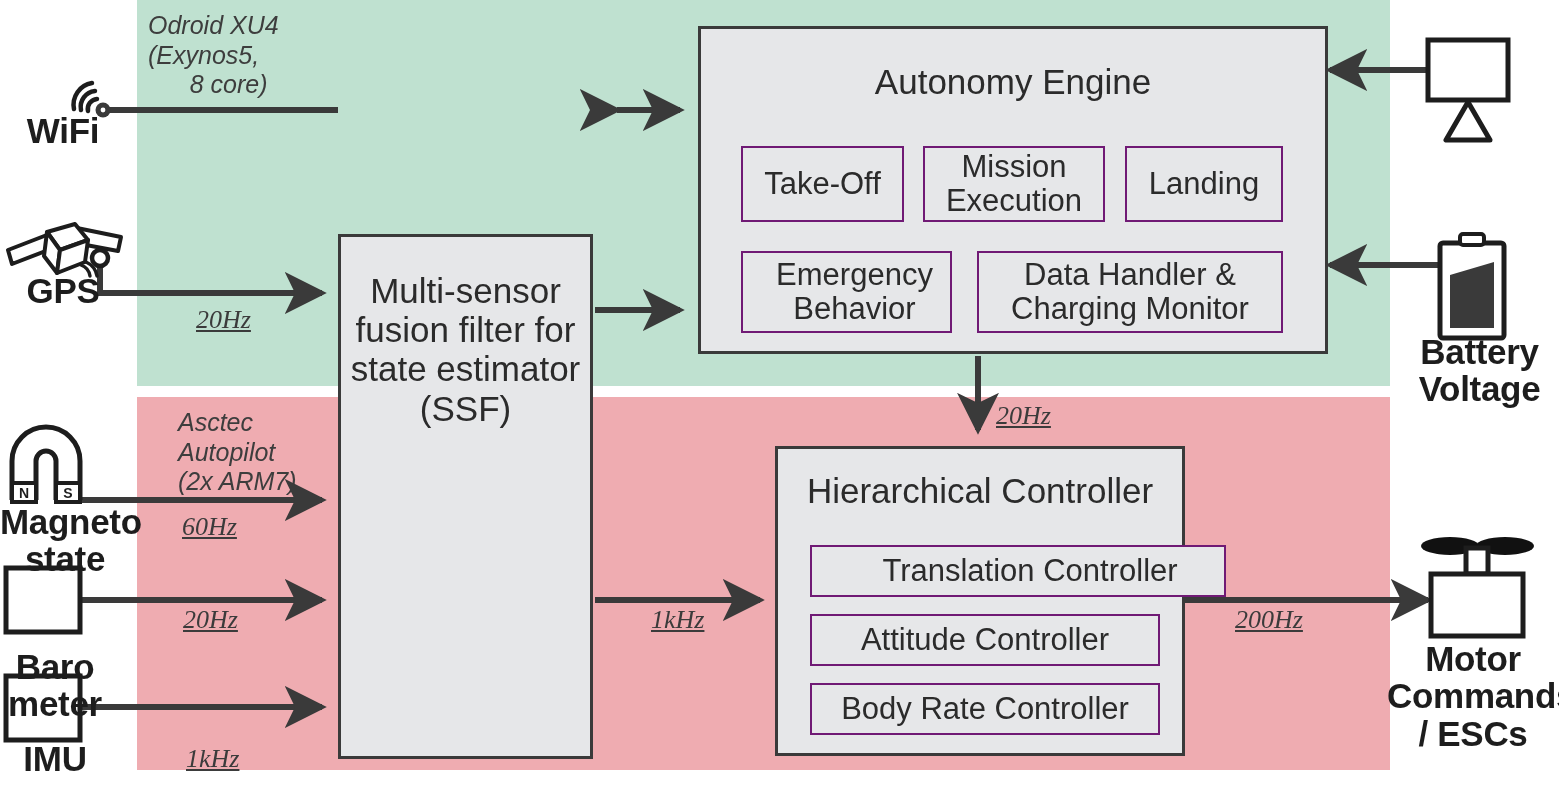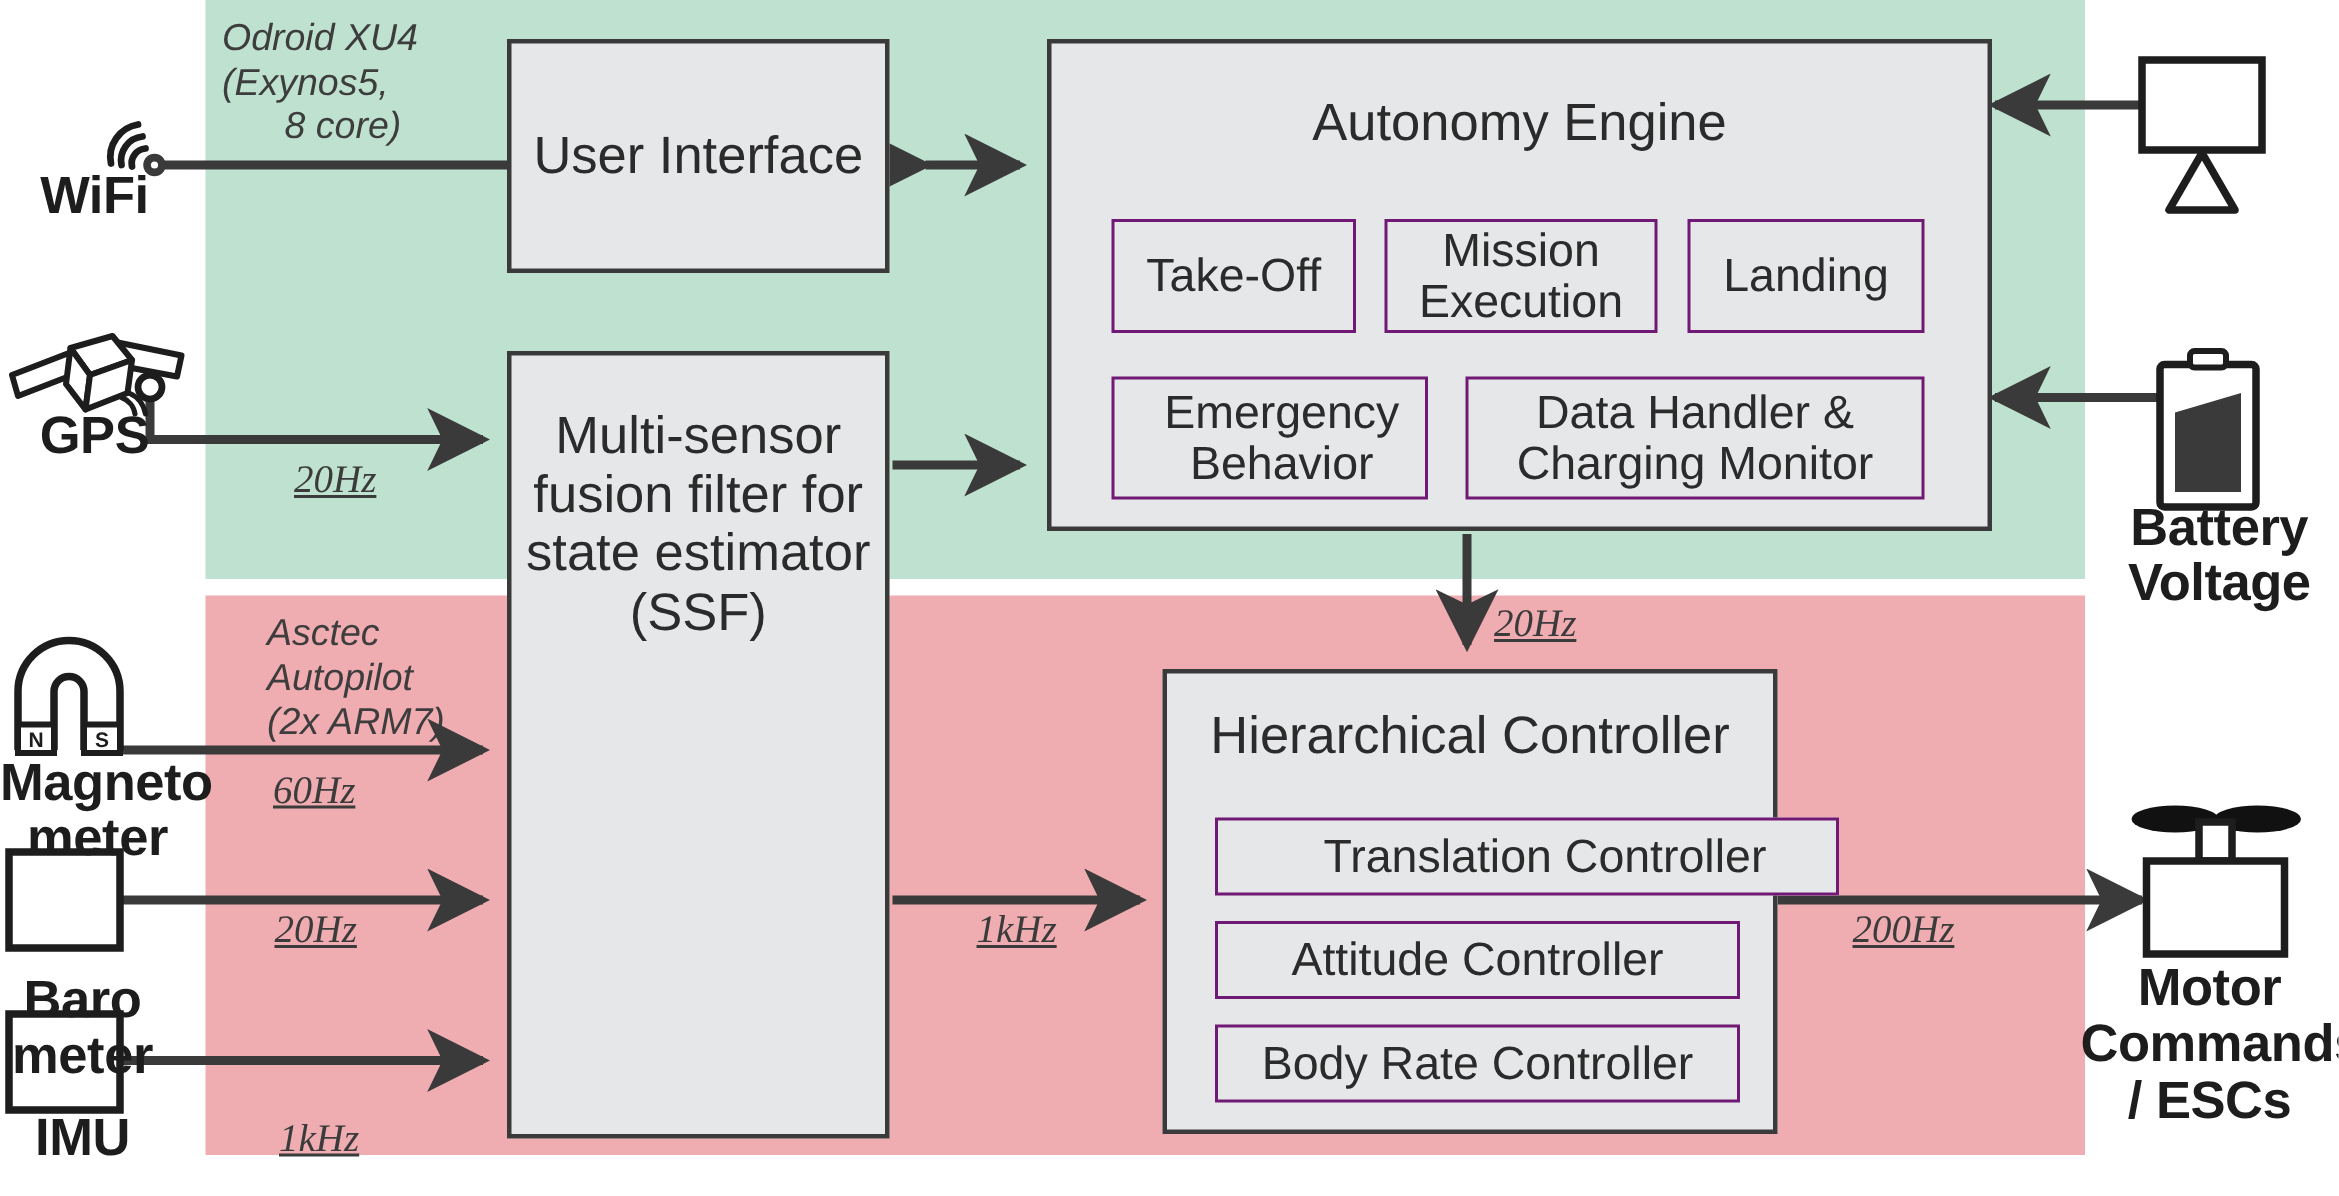--- a/index.html
+++ b/index.html
@@ -130,21 +130,20 @@
     </g>
 
     <g>
       <ellipse cx="1450" cy="546" rx="29" ry="9" fill="#111111"></ellipse>
       <ellipse cx="1505" cy="546" rx="29" ry="9" fill="#111111"></ellipse>
       <rect x="1466" y="548" width="22" height="26" fill="#ffffff" stroke="#1d1d1d" stroke-width="5"></rect>
       <rect x="1431" y="574" width="92" height="62" fill="#ffffff" stroke="#1d1d1d" stroke-width="5"></rect>
     </g>
   </svg>
 
-  <div class="box t40" style="left:338px;top:26px;width:255px;height:156px;">User Interface</div>
 
   <div class="box" style="left:698px;top:26px;width:630px;height:328px;display:block;">
     <div class="t40" style="position:absolute;left:0;top:33px;width:100%;text-align:center;">Autonomy Engine</div>
 
     <div class="subbox t33" style="left:40px;top:117px;width:163px;height:76px;">Take-Off</div>
     <div class="subbox t33" style="left:222px;top:117px;width:182px;height:76px;white-space:pre-line;">Mission
 Execution</div>
     <div class="subbox t33" style="left:424px;top:117px;width:158px;height:76px;">Landing</div>
     <div class="subbox t33" style="left:40px;top:222px;width:211px;height:82px;white-space:pre-line;padding-left:16px;">Emergency
 Behavior</div>
@@ -161,21 +160,21 @@
   <div class="box" style="left:775px;top:446px;width:410px;height:310px;display:block;">
     <div class="t40" style="position:absolute;left:0;top:22px;width:100%;text-align:center;">Hierarchical Controller</div>
     <div class="subbox t33" style="left:32px;top:96px;width:416px;height:52px;padding-left:24px;">Translation Controller</div>
     <div class="subbox t33" style="left:32px;top:165px;width:350px;height:52px;">Attitude Controller</div>
     <div class="subbox t33" style="left:32px;top:234px;width:350px;height:52px;">Body Rate Controller</div>
   </div>
 
   <div class="plainlabel t40" style="left:8px;top:112px;width:110px;">WiFi</div>
   <div class="plainlabel t40" style="left:8px;top:272px;width:110px;">GPS</div>
   <div class="plainlabel t40" style="left:0px;top:503px;width:130px;white-space:pre-line;">Magneto
-meter</div>
+state</div>
   <div class="plainlabel t40" style="left:0px;top:648px;width:110px;white-space:pre-line;">Baro
 meter</div>
   <div class="plainlabel t40" style="left:0px;top:740px;width:110px;">IMU</div>
 
   <div class="plainlabel t40" style="left:1400px;top:333px;width:159px;white-space:pre-line;">Battery
 Voltage</div>
   <div class="plainlabel t40" style="left:1387px;top:640px;width:172px;white-space:pre-line;">Motor
 Commands
 / ESCs</div>
 

